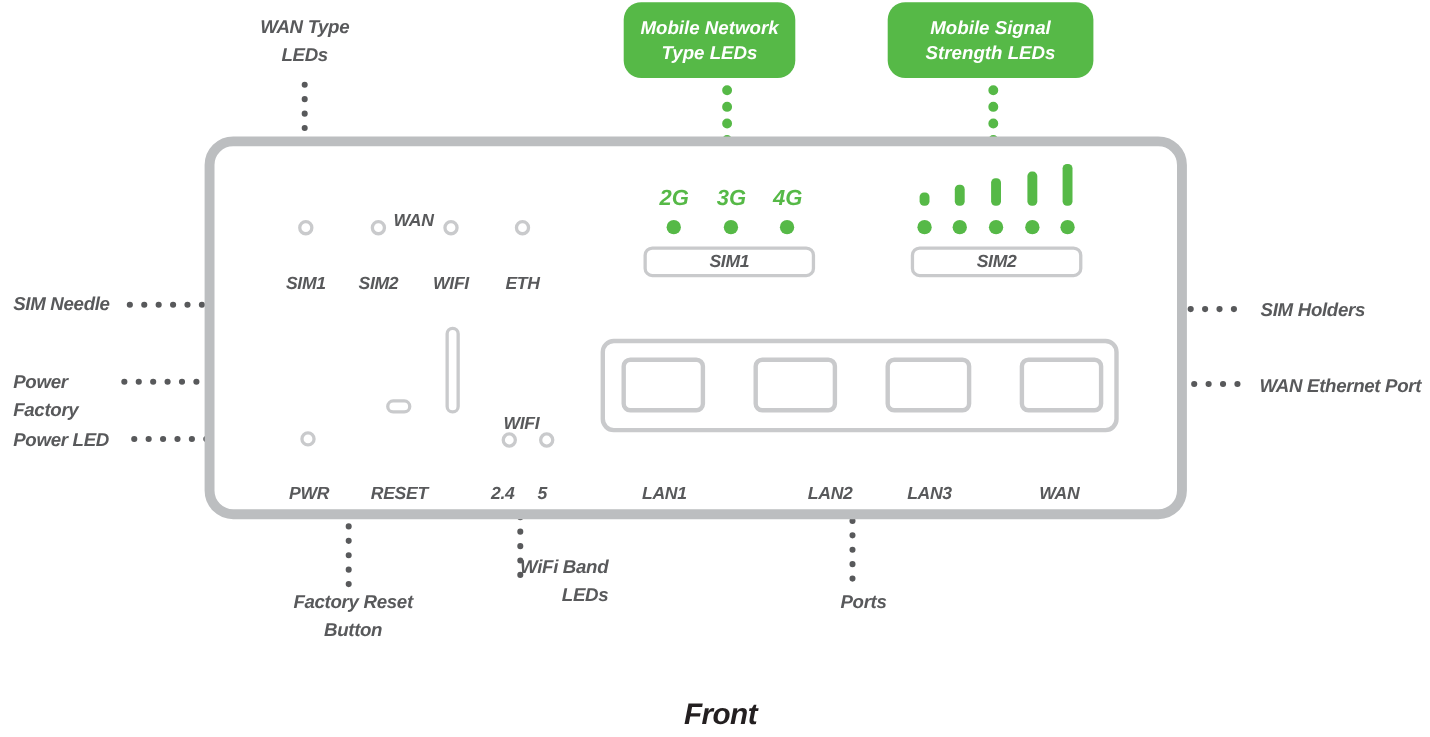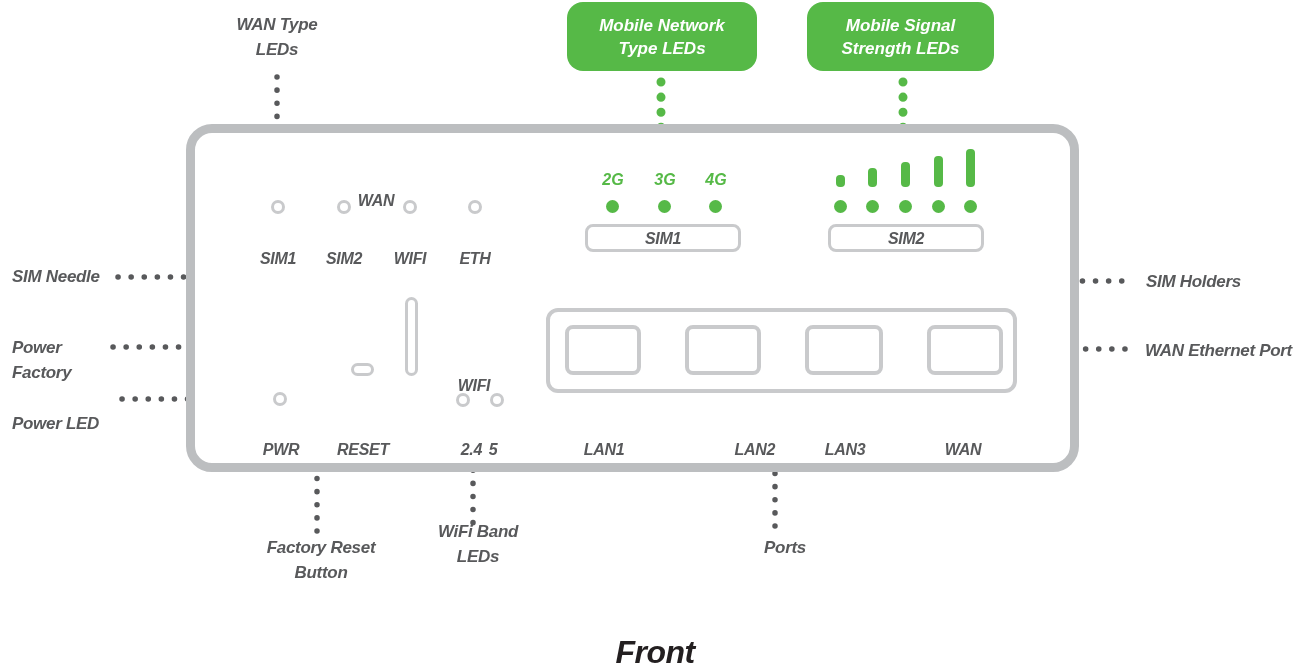--- a/index.html
+++ b/index.html
@@ -30,21 +30,21 @@
     font-size:17px;line-height:25px;letter-spacing:-0.3px;
   }
   .lbl.center{text-align:center;}
   .lbl.right{padding-left:12px;}
   .plbl{
     position:absolute;color:var(--ink);font-weight:bold;font-style:italic;
     font-size:16px;line-height:20px;letter-spacing:-0.3px;text-align:center;margin-top:20px;
   }
   .glbl{
     position:absolute;color:var(--green);font-weight:bold;font-style:italic;
-    font-size:16px;line-height:20px;text-align:center;
+    font-size:20px;line-height:20px;text-align:center;
   }
   .callout{
     position:absolute;top:2px;height:69px;background:var(--green);color:#fff;
     border-radius:16px;text-align:center;font-weight:bold;font-style:italic;
     font-size:17px;line-height:23px;padding-top:12px;box-sizing:border-box;
   }
   .ring{
     position:absolute;width:14px;height:14px;border:3.5px solid var(--outline);
     border-radius:50%;box-sizing:border-box;background:#fff;
   }
@@ -66,21 +66,21 @@
   .reset-pill{
     position:absolute;left:351px;top:363px;width:23px;height:13px;
     border:3px solid var(--outline);border-radius:7px;box-sizing:border-box;background:#fff;
   }
   .needle{
     position:absolute;left:405px;top:297px;width:13px;height:79px;
     border:3px solid var(--outline);border-radius:7px;box-sizing:border-box;background:#fff;
   }
   .caption{
     position:absolute;left:555px;top:634px;width:200px;text-align:center;
-    color:var(--title);font-weight:bold;font-style:italic;font-size:32px;letter-spacing:-0.5px;
+    color:var(--title);font-weight:bold;font-style:italic;font-size:27px;letter-spacing:-0.5px;
   }
 </style>
 </head>
 <body>
 
 <div id="canvas">
 
   <svg class="overlay" width="1300" height="670" viewBox="0 0 1300 670">
     <polyline class="leader" points="277,77 277,194"></polyline>
     <polyline class="leader" points="118,277 410,277 410,292"></polyline>
@@ -97,43 +97,43 @@
     <polyline class="leader" points="890,258 890,272"></polyline>
     <polyline class="leader" points="1007,349 1132,349"></polyline>
     <polyline class="leader-green" points="661,82 661,147"></polyline>
     <polyline class="leader-green" points="903,82 903,147"></polyline>
     <path class="socket-path" d="M 246,371 L 246,325 Q 246,321 250,321 L 258,321 L 258,301 Q 258,297 262,297 L 292,297 Q 296,297 296,301 L 296,321 L 305,321 Q 309,321 309,325 L 309,371 Q 309,375 305,375 L 250,375 Q 246,375 246,371 Z"></path>
   </svg>
 
   <div class="panel-outline"></div>
 
   <div class="layer">
-    <div class="callout" style="left:567px;width:190px;">
+    <div class="callout" style="left:567px;width:156px;">
       <div>Mobile Network</div>
       <div>Type LEDs</div>
     </div>
     <div class="callout" style="left:807px;width:187px;">
       <div>Mobile Signal</div>
       <div>Strength LEDs</div>
     </div>
   </div>
 
   <div class="layer">
     <div class="lbl center" style="left:207px;top:12px;width:140px;">
       <div>WAN Type</div>
       <div>LEDs</div>
     </div>
     <div class="lbl right" style="left:0px;top:264px;width:107px;">SIM Needle</div>
     <div class="lbl right" style="left:0px;top:335px;width:110px;">Power Factory</div>
-    <div class="lbl right" style="left:0px;top:387px;width:110px;margin-top:24px;">Power LED</div>
+    <div class="lbl right" style="left:0px;top:387px;width:110px;">Power LED</div>
     <div class="lbl center" style="left:246px;top:535px;width:150px;">
       <div>Factory Reset</div>
       <div>Button</div>
     </div>
-    <div class="lbl center" style="left:403px;top:519px;width:150px;">
+    <div class="lbl center" style="left:403px;top:503px;width:150px;text-align:right;">
       <div>WiFi Band</div>
       <div>LEDs</div>
     </div>
     <div class="lbl center" style="left:710px;top:535px;width:150px;">
       <div>Ports</div>
     </div>
     <div class="lbl" style="left:1146px;top:269px;width:150px;">SIM Holders</div>
     <div class="lbl" style="left:1145px;top:338px;width:160px;">WAN Ethernet Port</div>
   </div>
 
@@ -170,21 +170,21 @@
     <div class="holder" style="left:828px;">SIM2</div>
 
     <div class="ring" style="left:273px;top:392px;"></div>
     <div class="plbl" style="left:246px;top:420px;width:70px;">PWR</div>
     <div class="reset-pill"></div>
     <div class="plbl" style="left:323px;top:420px;width:80px;">RESET</div>
     <div class="needle"></div>
     <div class="plbl" style="left:444px;top:356px;width:60px;">WIFI</div>
     <div class="ring" style="left:456px;top:393px;"></div>
     <div class="ring" style="left:490px;top:393px;"></div>
-    <div class="plbl" style="left:432px;top:420px;width:50px;text-align:right;">2.4</div>
+    <div class="plbl" style="left:432px;top:420px;width:50px;">2.4</div>
     <div class="plbl" style="left:468px;top:420px;width:50px;">5</div>
 
     <div class="eth-group"></div>
     <div class="port" style="left:565px;"></div>
     <div class="port" style="left:685px;"></div>
     <div class="port" style="left:805px;width:78px;"></div>
     <div class="port" style="left:927px;"></div>
     <div class="plbl" style="left:554px;top:420px;width:100px;">LAN1</div>
     <div class="plbl" style="left:675px;top:420px;width:100px;text-align:right;">LAN2</div>
     <div class="plbl" style="left:795px;top:420px;width:100px;">LAN3</div>

